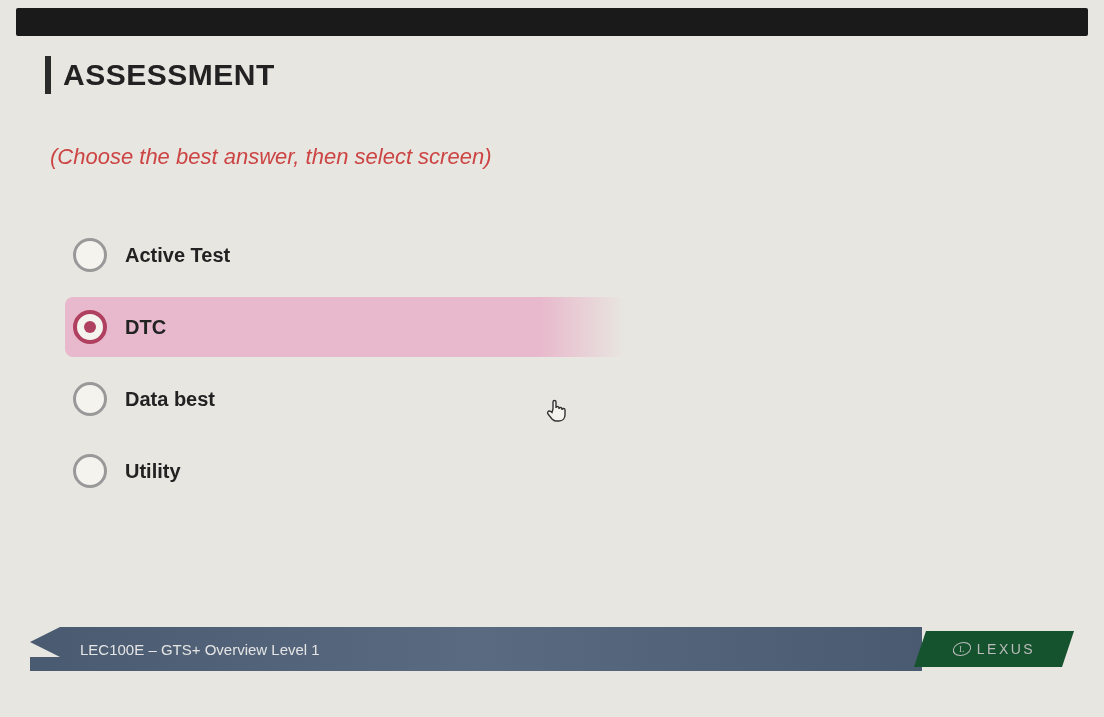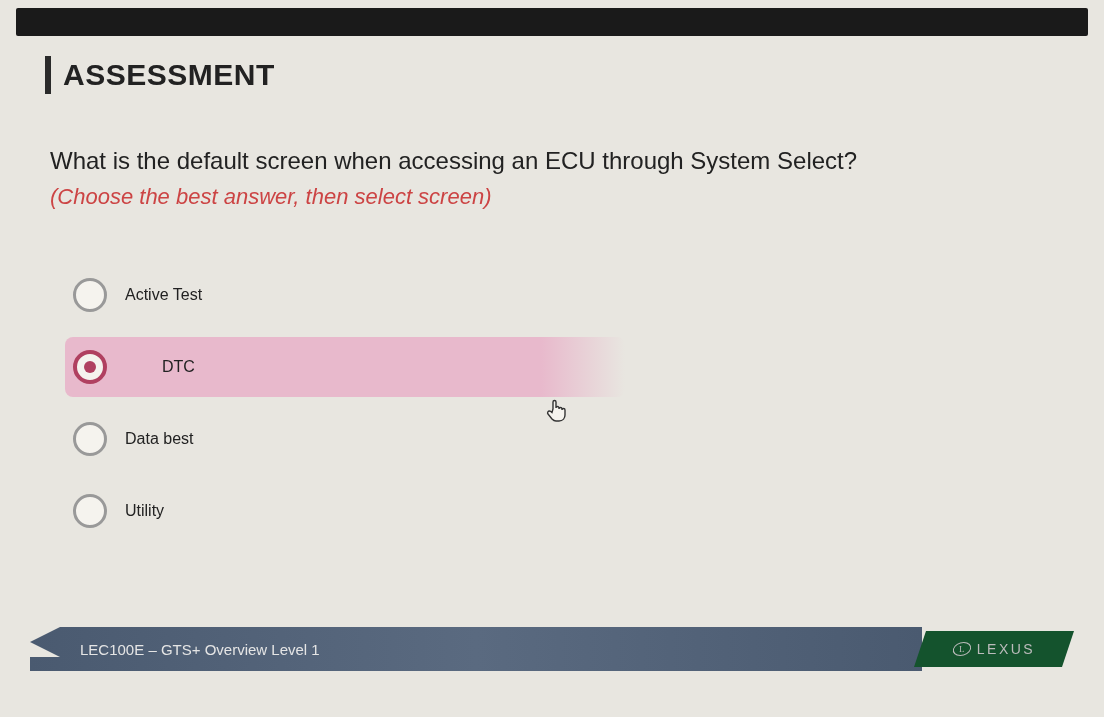--- a/index.html
+++ b/index.html
@@ -60,21 +60,20 @@
       align-items: center;
       height: 60px;
       padding: 0 8px;
       margin-bottom: 12px;
       border-radius: 8px;
       cursor: pointer;
       width: 560px;
     }
     .option-row.selected {
       background: linear-gradient(to right, #e8b9cc 0%, #e8b9cc 85%, rgba(232,185,204,0) 100%);
-      gap: 37px;
     }
     .radio {
       width: 34px;
       height: 34px;
       border-radius: 50%;
       border: 3px solid #999;
       margin-right: 18px;
       display: flex;
       align-items: center;
       justify-content: center;
@@ -87,22 +86,23 @@
     }
     .radio-dot {
       width: 12px;
       height: 12px;
       border-radius: 50%;
       background: #b04060;
       display: none;
     }
     .option-row.selected .radio-dot { display: block; }
     .option-label {
-      font-size: 16px;
+      font-size: 20px;
       color: #222;
+      font-weight: bold;
     }
     .cursor-icon {
       position: absolute;
       left: 545px;
       top: 398px;
       font-size: 22px;
       color: #333;
       pointer-events: none;
     }
     .footer {
@@ -178,21 +178,20 @@
 <body>
 
 <div class="top-bar"></div>
 
 <div class="content-area">
   <div class="section-header">
     <div class="section-bar"></div>
     <div class="section-title">ASSESSMENT</div>
   </div>
 
-  <div class="question-text">What is the default screen when accessing an ECU through System Select?</div>
   <div class="instruction-text">(Choose the best answer, then select screen)</div>
 
   <div class="options">
     <div class="option-row">
       <div class="radio"></div>
       <div class="option-label">Active Test</div>
     </div>
     <div class="option-row selected">
       <div class="radio">
           <div class="radio-dot"></div>

